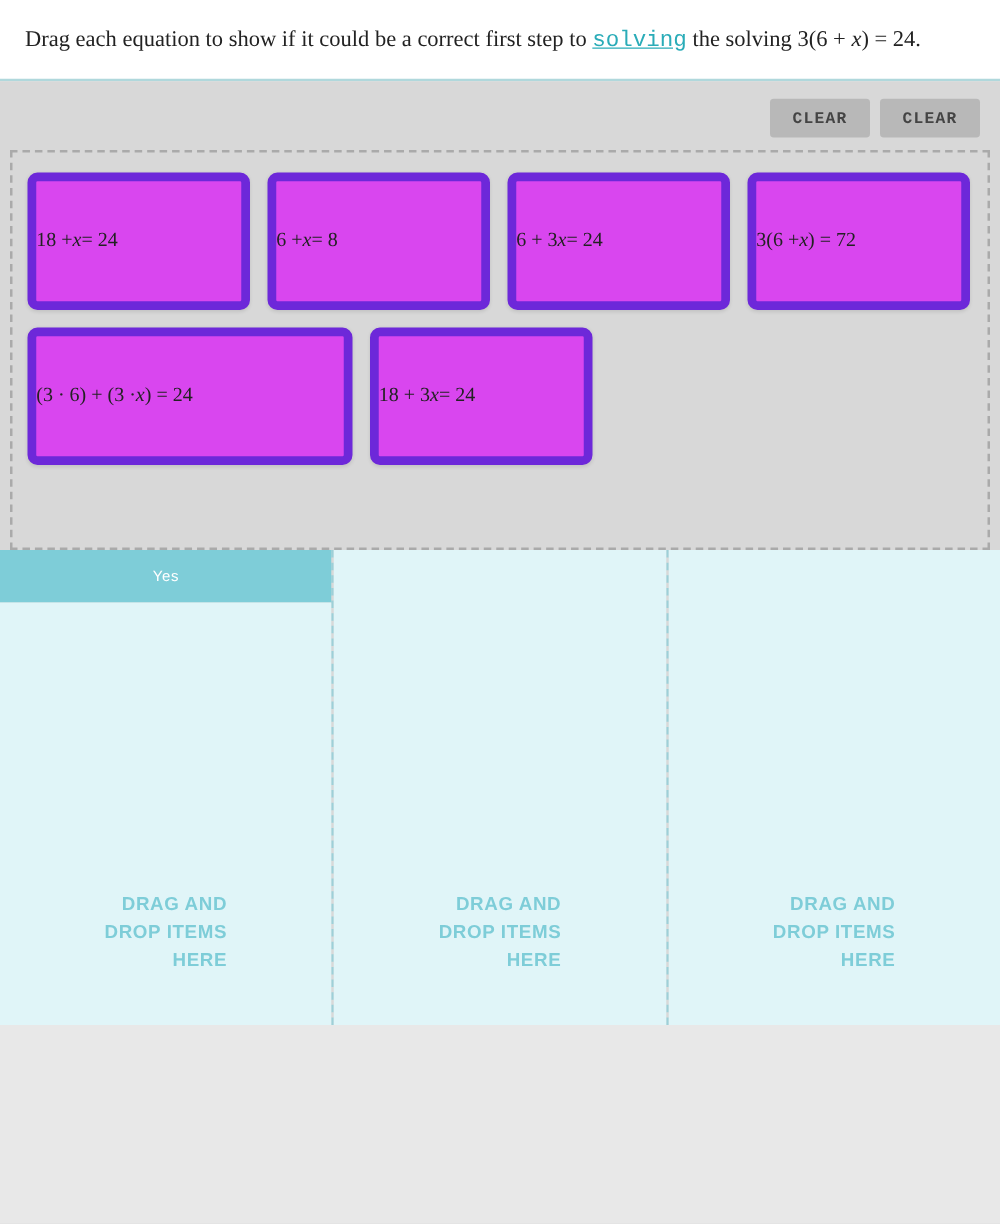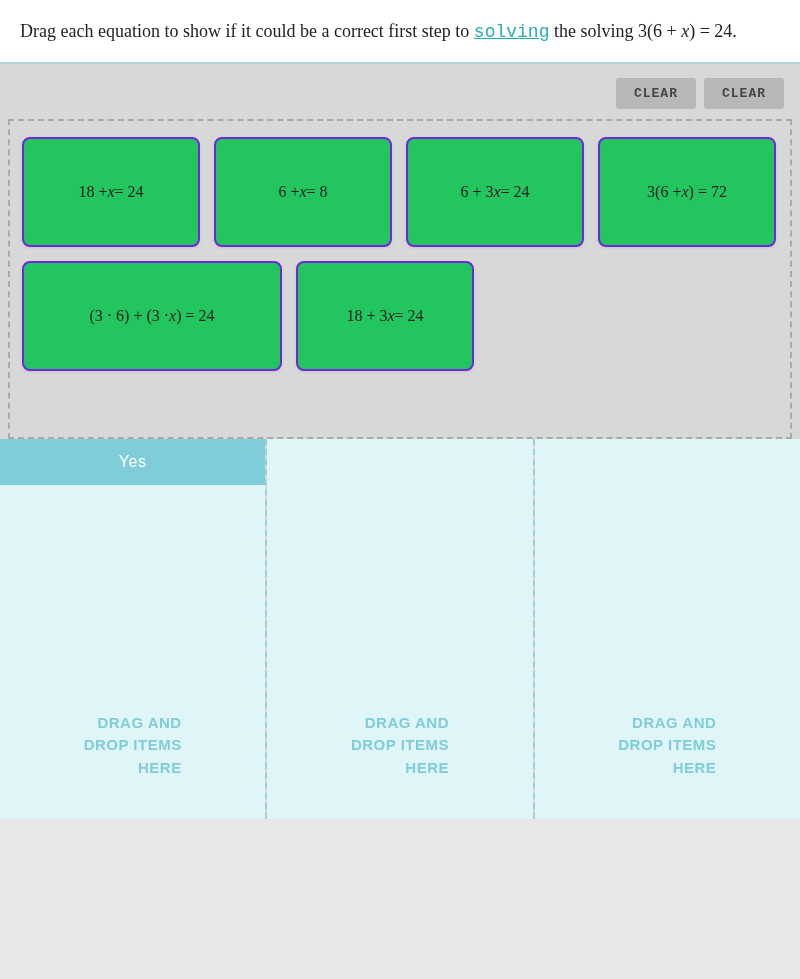--- a/index.html
+++ b/index.html
@@ -60,28 +60,28 @@
       background: #d8d8d8;
       min-height: 320px;
     }
     .cards-row {
       display: flex;
       gap: 14px;
       margin-bottom: 14px;
       flex-wrap: wrap;
     }
     .equation-card {
-      background: #22c55e;
-      border: 2px solid #6d28d9;
+      background: #d946ef;
+      border: 7px solid #6d28d9;
       border-radius: 8px;
       width: 178px;
       height: 110px;
       display: flex;
       align-items: center;
-      justify-content: center;
+      justify-content: flex-start;
       font-size: 16px;
       color: #222;
       cursor: grab;
       box-shadow: 0 1px 3px rgba(0,0,0,0.1);
       user-select: none;
     }
 
     
     .drop-zones {
       display: flex;
@@ -95,21 +95,21 @@
       flex-direction: column;
     }
     .drop-zone:last-child {
       border-right: none;
     }
     .drop-zone-header {
       background: #7ecdd8;
       color: #fff;
       text-align: center;
       padding: 14px 8px;
-      font-size: 16px;
+      font-size: 12px;
       font-family: Arial, sans-serif;
       font-weight: normal;
       letter-spacing: 0.5px;
     }
     .drop-zone-body {
       background: #e0f5f8;
       flex: 1;
       display: flex;
       align-items: flex-end;
       justify-content: center;

